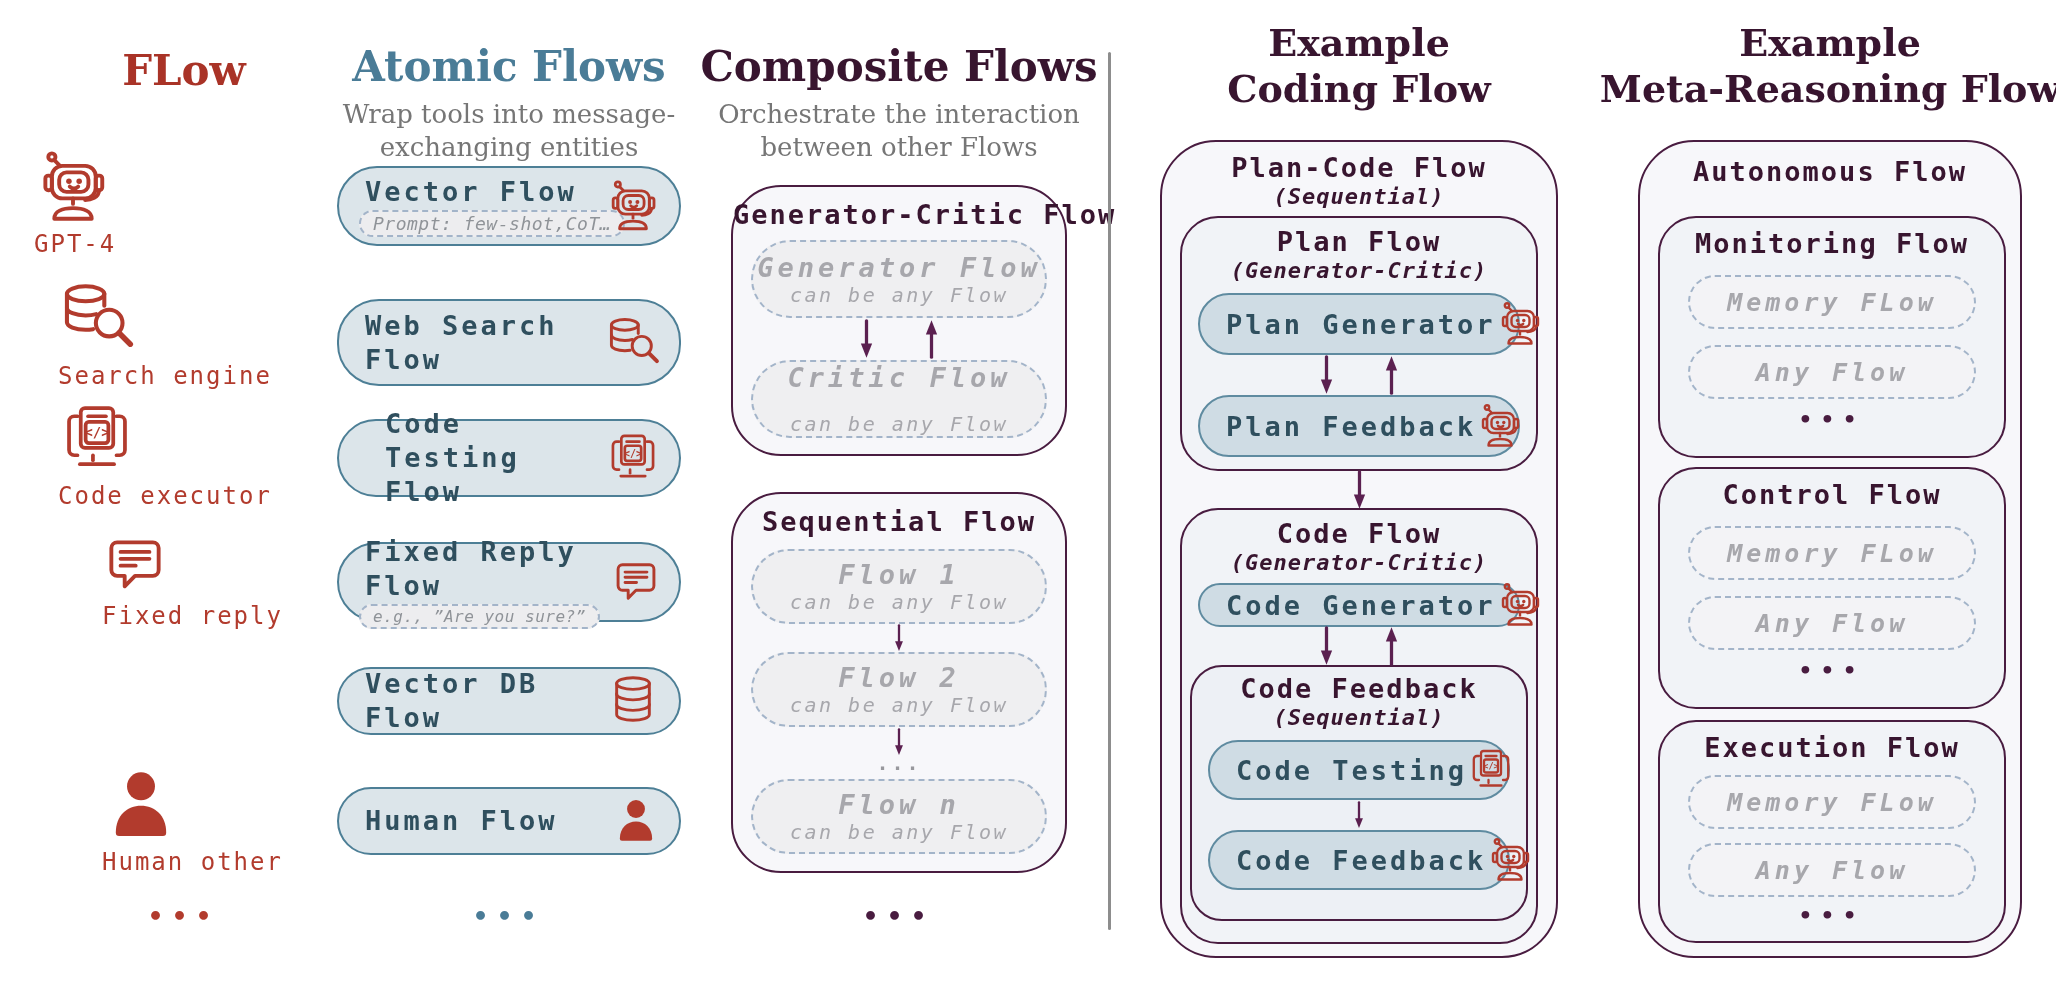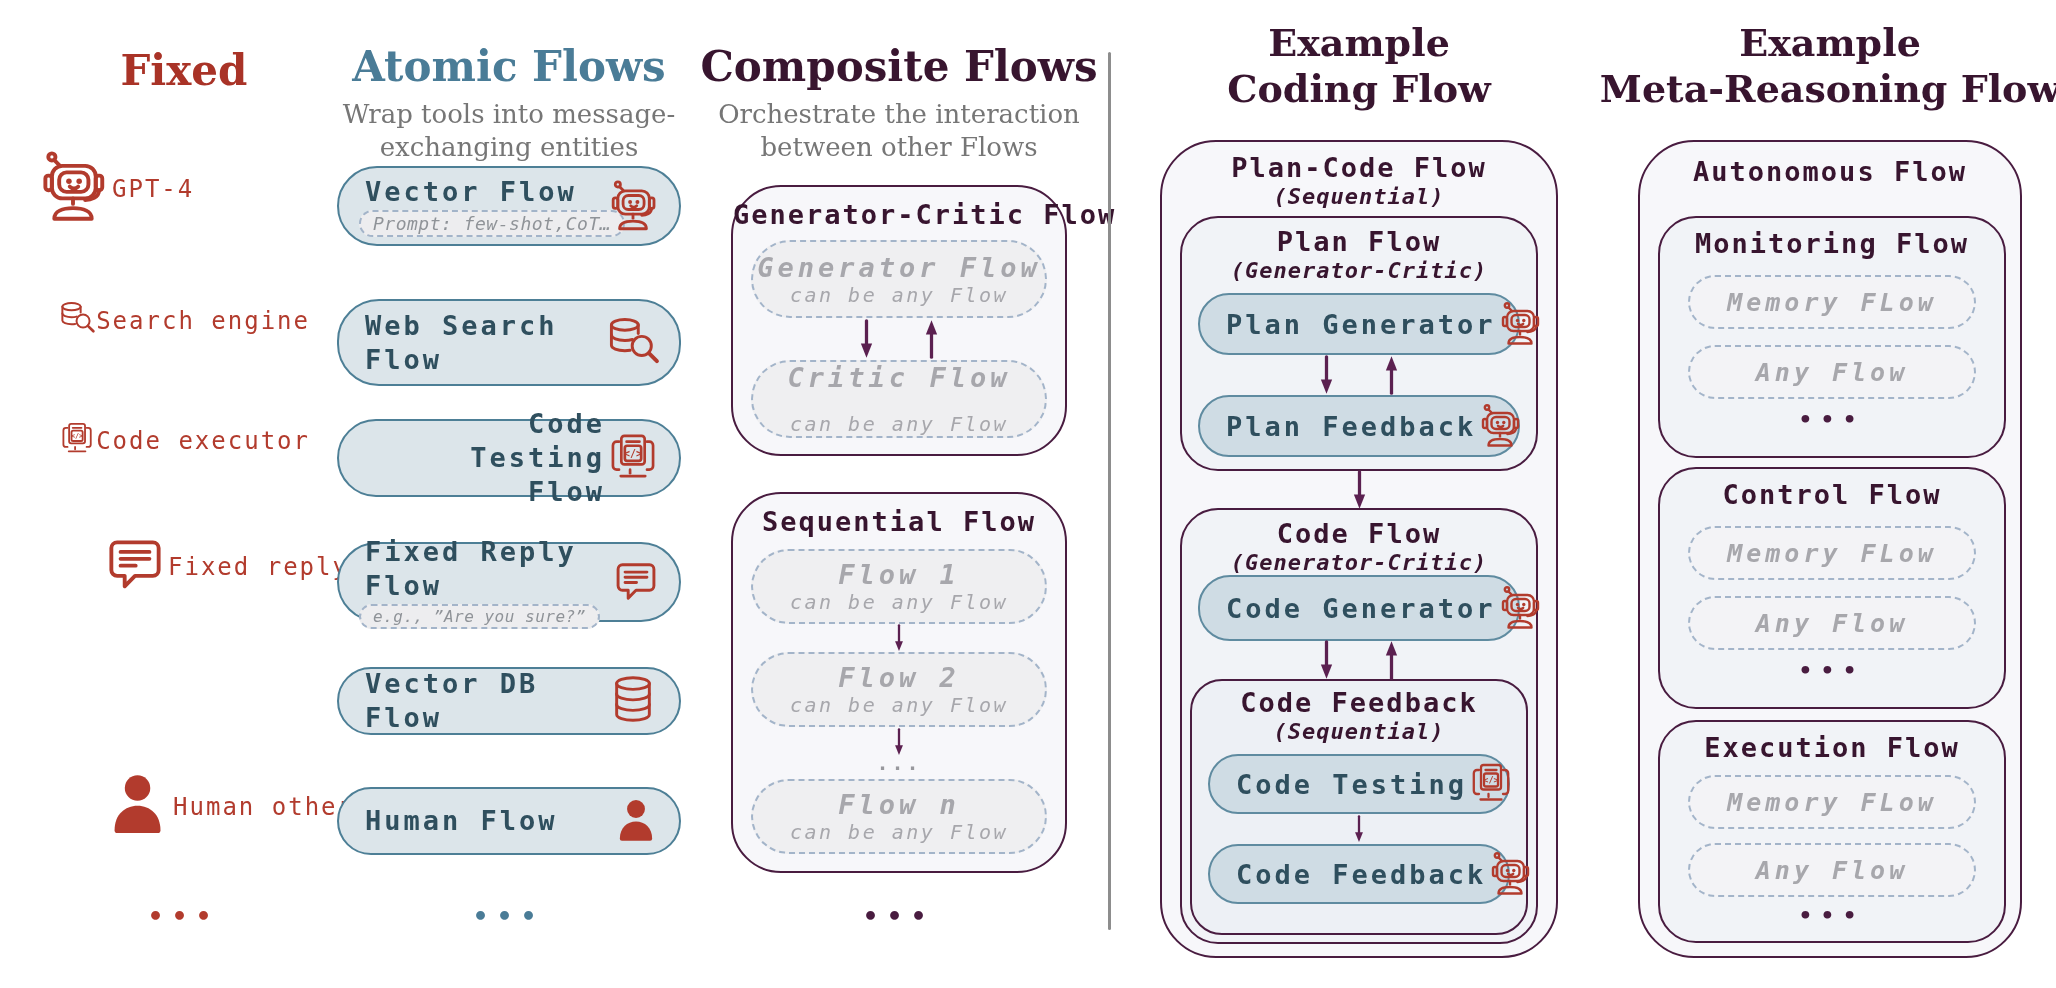--- a/index.html
+++ b/index.html
@@ -13,30 +13,30 @@
   }
   html,body{margin:0;padding:0;background:#ffffff;}
   .canvas{position:relative;width:2056px;height:988px;background:#ffffff;overflow:hidden;
           font-family:"DejaVu Sans Mono",monospace;}
   .col{position:absolute;top:0;height:100%;}
   .heading{position:absolute;left:-40px;right:-40px;text-align:center;
            font-family:"DejaVu Serif",serif;font-weight:700;}
   .subheading{position:absolute;left:-20px;right:-20px;text-align:center;
            font-family:"DejaVu Serif",serif;color:var(--sub);font-size:26px;line-height:1.25;}
   
-  .tool-item{position:absolute;left:0;right:0;display:flex;flex-direction:row;align-items:center;}
+  .tool-item{position:absolute;left:0;right:0;display:flex;flex-direction:column;align-items:flex-start;}
   .tool-item .tico{width:78px;height:78px;color:var(--red);}
   .tool-item .tlabel{margin-top:4px;font-size:24px;color:var(--red);letter-spacing:2px;font-weight:500;white-space:nowrap;}
   
   .apill{position:absolute;left:0;right:0;background:var(--teal-fill);
          border:2.5px solid var(--teal-border);border-radius:42px;
          display:flex;align-items:center;box-sizing:border-box;}
   .apill .txt{font-size:27px;font-weight:700;color:var(--teal-text);letter-spacing:3px;
               padding-left:26px;line-height:1.25;}
-  .apill .txt.center{flex:1;text-align:right;padding-left:12px;}
+  .apill .txt.center{flex:1;text-align:left;padding-left:12px;}
   .apill .ico{margin-left:auto;flex:none;width:56px;height:56px;color:var(--red);margin-right:18px;}
   .apill .lcol{flex:1;display:flex;flex-direction:column;justify-content:center;
                padding-left:20px;gap:1px;min-width:0;}
   .apill .lcol .txt{padding-left:6px;}
   .note{align-self:flex-start;border:2px dashed var(--dash-b);border-radius:16px;
         background:var(--dash-f);color:#8f9398;font-style:italic;font-size:18px;
         letter-spacing:0.5px;padding:1px 12px;white-space:nowrap;}
   
   .cbox{position:absolute;left:0;right:0;border:2.5px solid var(--plum);border-radius:50px;
         background:var(--bg1);box-sizing:border-box;display:flex;flex-direction:column;}
@@ -144,21 +144,21 @@
     <symbol id="i-arrow" viewBox="0 0 16 44">
       <path d="M8 2 v27" fill="none" stroke="currentColor" stroke-width="3.6" stroke-linecap="round"></path>
       <path d="M1.8 27 h12.4 L8 42.5 z" fill="currentColor"></path>
     </symbol>
   </defs>
 </svg>
 
 <div class="canvas">
 
   <div class="col" style="left:58px;width:252px;">
-    <div class="heading" style="top:46px;font-size:42px;color:var(--red-dark);">Fixed</div>
+    <div class="heading" style="top:46px;font-size:42px;color:var(--red-dark);">FLow</div>
 
     <div class="tool-item" style="top:148px;transform:translateX(-24px);">
       <svg class="tico">
           <use href="#i-robot"></use>
         </svg>
       <div class="tlabel">GPT-4</div>
     </div>
     <div class="tool-item" style="top:280px;">
       <svg class="tico">
           <use href="#i-dbsearch"></use>
@@ -334,21 +334,21 @@
 
       <div class="arrowrow" style="position:absolute;left:0;right:0;top:330px;height:36px;">
         <svg class="arrow">
             <use href="#i-arrow"></use>
           </svg>
       </div>
 
       <div class="ebox2" style="left:18px;top:366px;width:358px;height:436px;">
         <div class="etitle" style="margin-top:8px;">Code Flow</div>
         <div class="esub">(Generator-Critic)</div>
-        <div class="tpill" style="height:66px;">
+        <div class="tpill" style="height:44px;margin-top:8px;">
           <div class="txt">Code Generator</div>
           <svg class="ico">
               <use href="#i-robot"></use>
             </svg>
         </div>
         <div class="arrowrow" style="height:38px;">
           <svg class="arrow">
               <use href="#i-arrow"></use>
             </svg>
           <svg class="arrow up">

